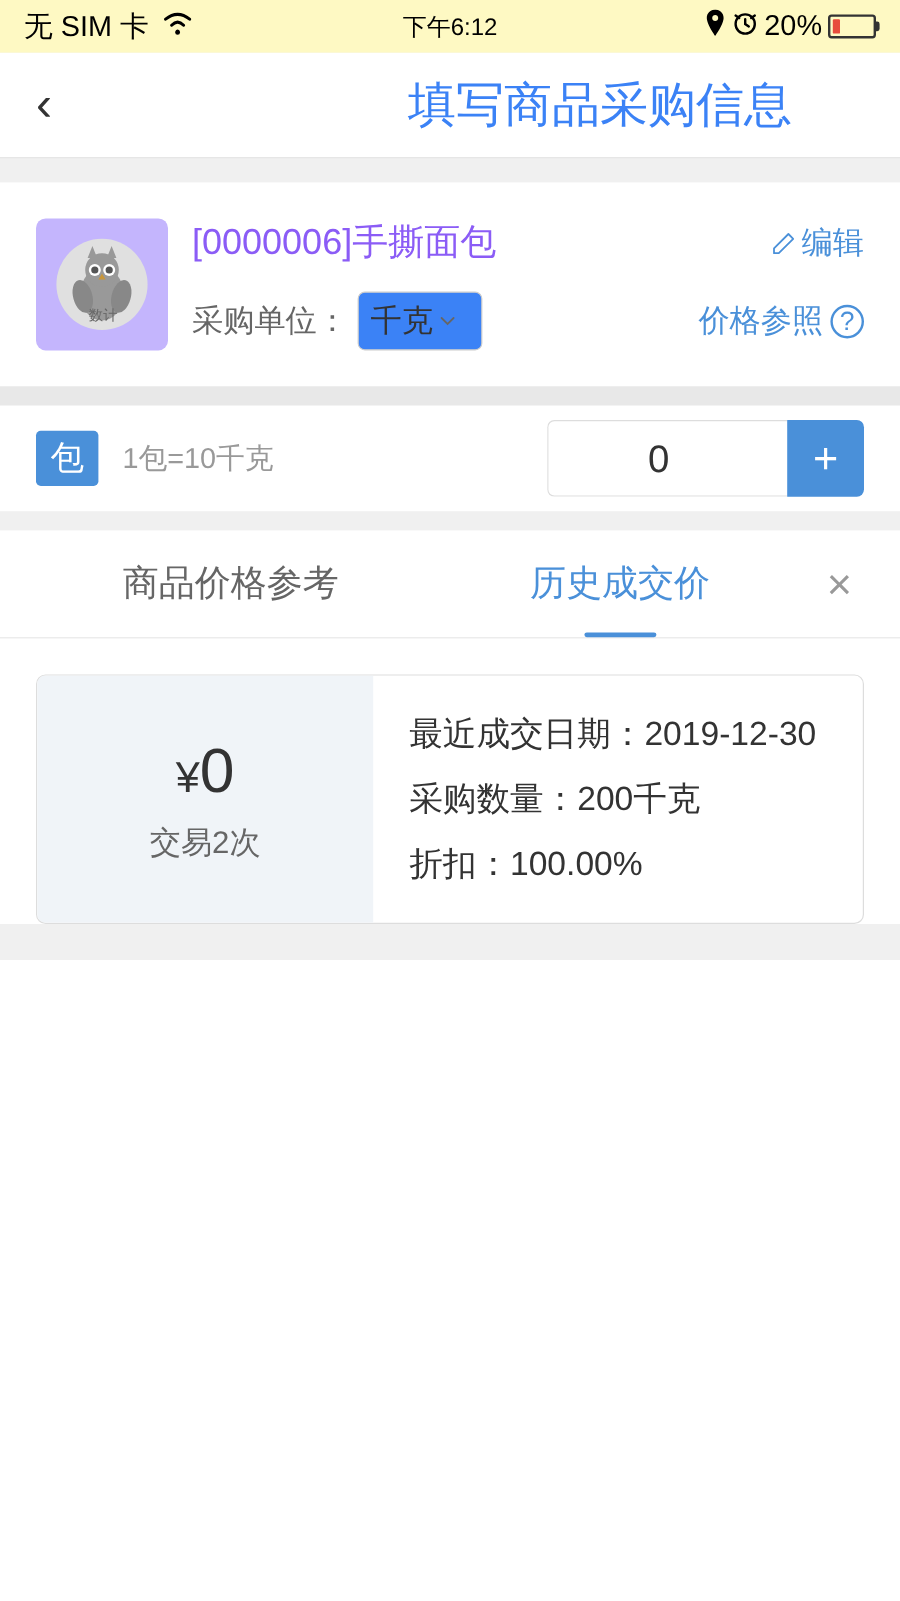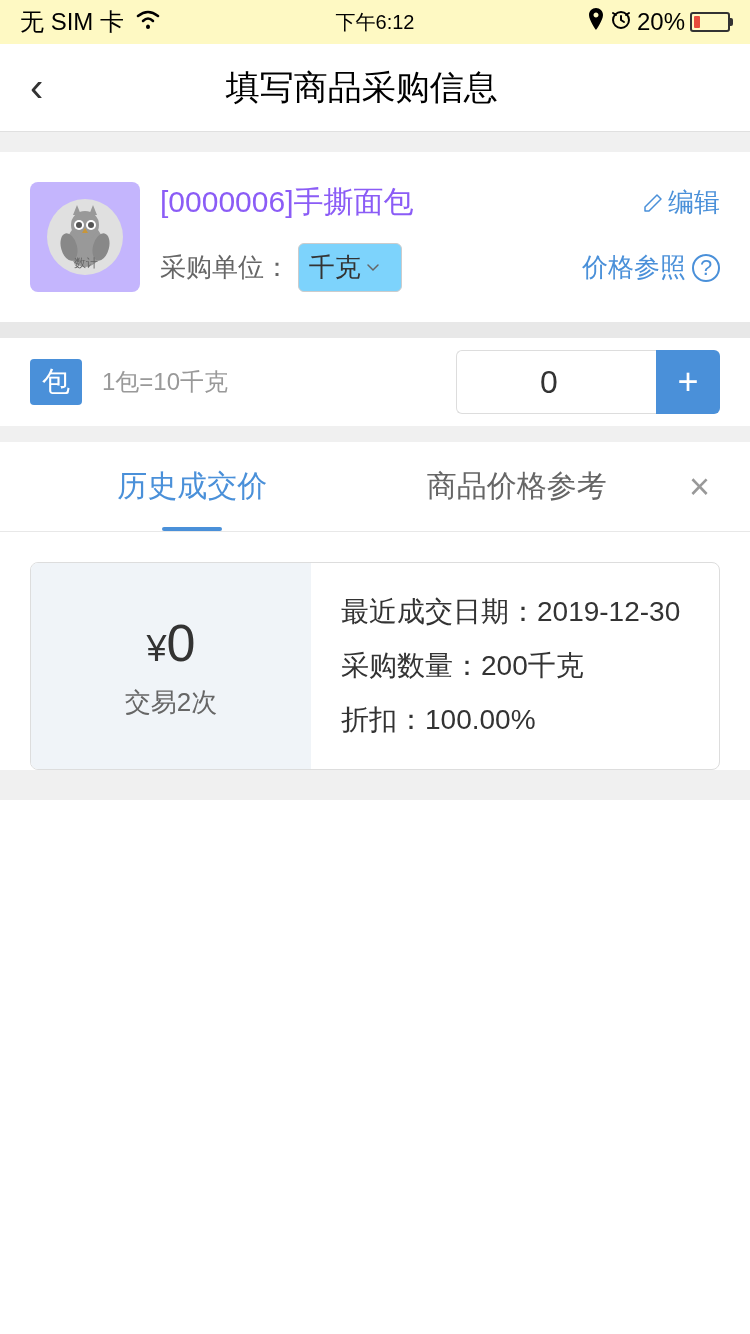--- a/index.html
+++ b/index.html
@@ -80,24 +80,24 @@
       border-bottom: 1px solid #e0e0e0;
     }
     .nav-back {
       font-size: 40px;
       color: #333;
       cursor: pointer;
       margin-right: 20px;
     }
     .nav-title {
       flex: 1;
-      text-align: center;
-      font-size: 34px;
+      text-align: right;
+      font-size: 40px;
       font-weight: 500;
-      color: #000000;
+      color: #3b82f6;
       margin-right: 60px;
     }
 
     
     .product-card {
       background: #fff;
       margin-top: 20px;
       padding: 30px;
     }
     .product-header {
@@ -145,21 +145,21 @@
     .unit-label {
       font-size: 26px;
       color: #666;
     }
     .unit-select {
       border: 1px solid #ccc;
       border-radius: 6px;
       padding: 6px 20px 6px 10px;
       font-size: 26px;
       color: #333;
-      background: #7dd3fc;
+      background: #3b82f6;
       cursor: pointer;
       position: relative;
       display: inline-flex;
       align-items: center;
       gap: 4px;
     }
     .price-ref-btn {
       color: #4a90d9;
       font-size: 26px;
       display: flex;
@@ -429,25 +429,25 @@
   <span class="unit-badge">包</span>
   <span class="unit-desc">1包=10千克</span>
   <div class="quantity-input-box">
     <input class="qty-input" type="number" value="0" style="">
     <button class="qty-plus">+</button>
   </div>
 </div>
 
 <div class="tab-panel">
   <div class="tab-header">
+    <div class="tab-item">
+      <span>商品价格参考</span>
+    </div>
     <div class="tab-item active">
       <span>历史成交价</span>
-    </div>
-    <div class="tab-item">
-      <span>商品价格参考</span>
     </div>
     <span class="tab-close">×</span>
   </div>
 
   <div class="history-card">
     <div class="history-price-side">
       <div class="price-amount">
         <span class="price-currency">¥</span><span>0</span>
       </div>
       <div class="trade-count">交易2次</div>

